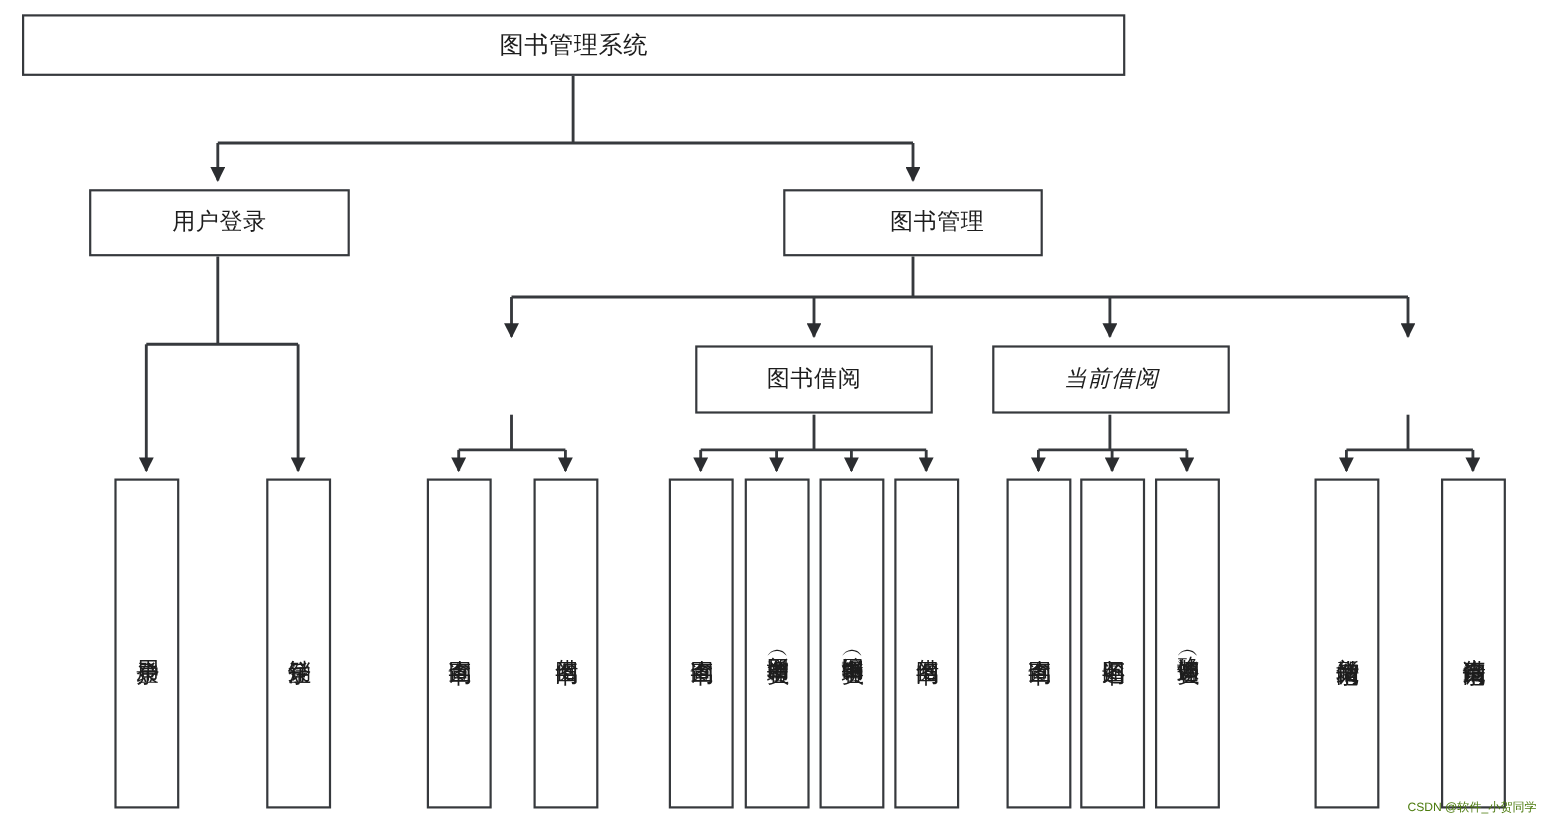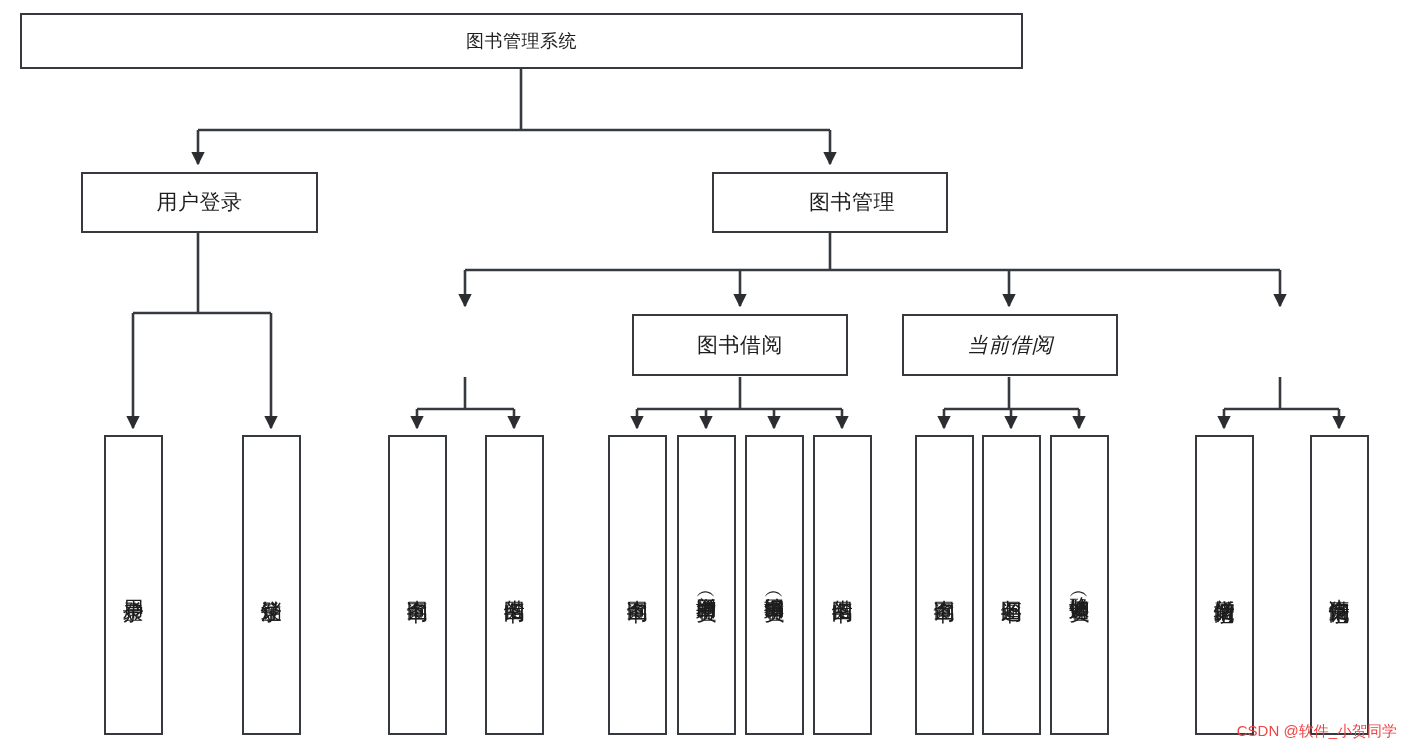--- a/index.html
+++ b/index.html
@@ -30,21 +30,21 @@
     justify-content:center;
     z-index:2;
   }
   .node-label{
     font-size:21px;
     line-height:1.15;
     color:#1d1d1d;
     letter-spacing:0.5px;
     white-space:nowrap;
   }
-  .node.root .node-label{font-size:18px;}
+  .node.root .node-label{font-size:22px;}
   .leaf{
     position:absolute;
     box-sizing:border-box;
     background:#ffffff;
     border:2.2px solid #36393d;
     display:flex;
     align-items:center;
     justify-content:center;
     z-index:2;
     overflow:hidden;
@@ -57,22 +57,22 @@
     letter-spacing:1px;
     color:#1d1d1d;
     white-space:nowrap;
     display:block;
   }
   .leaf.tall-text .leaf-label{font-size:20px;}
   #watermark{
     position:absolute;
     right:8px;
     bottom:6px;
-    font-size:15px;
-    color:#ef4444;
+    font-size:11px;
+    color:#4d7c0f;
     z-index:5;
     white-space:nowrap;
     pointer-events:none;
   }
 </style>
 </head>
 <body>
 
 <div id="canvas">
 

